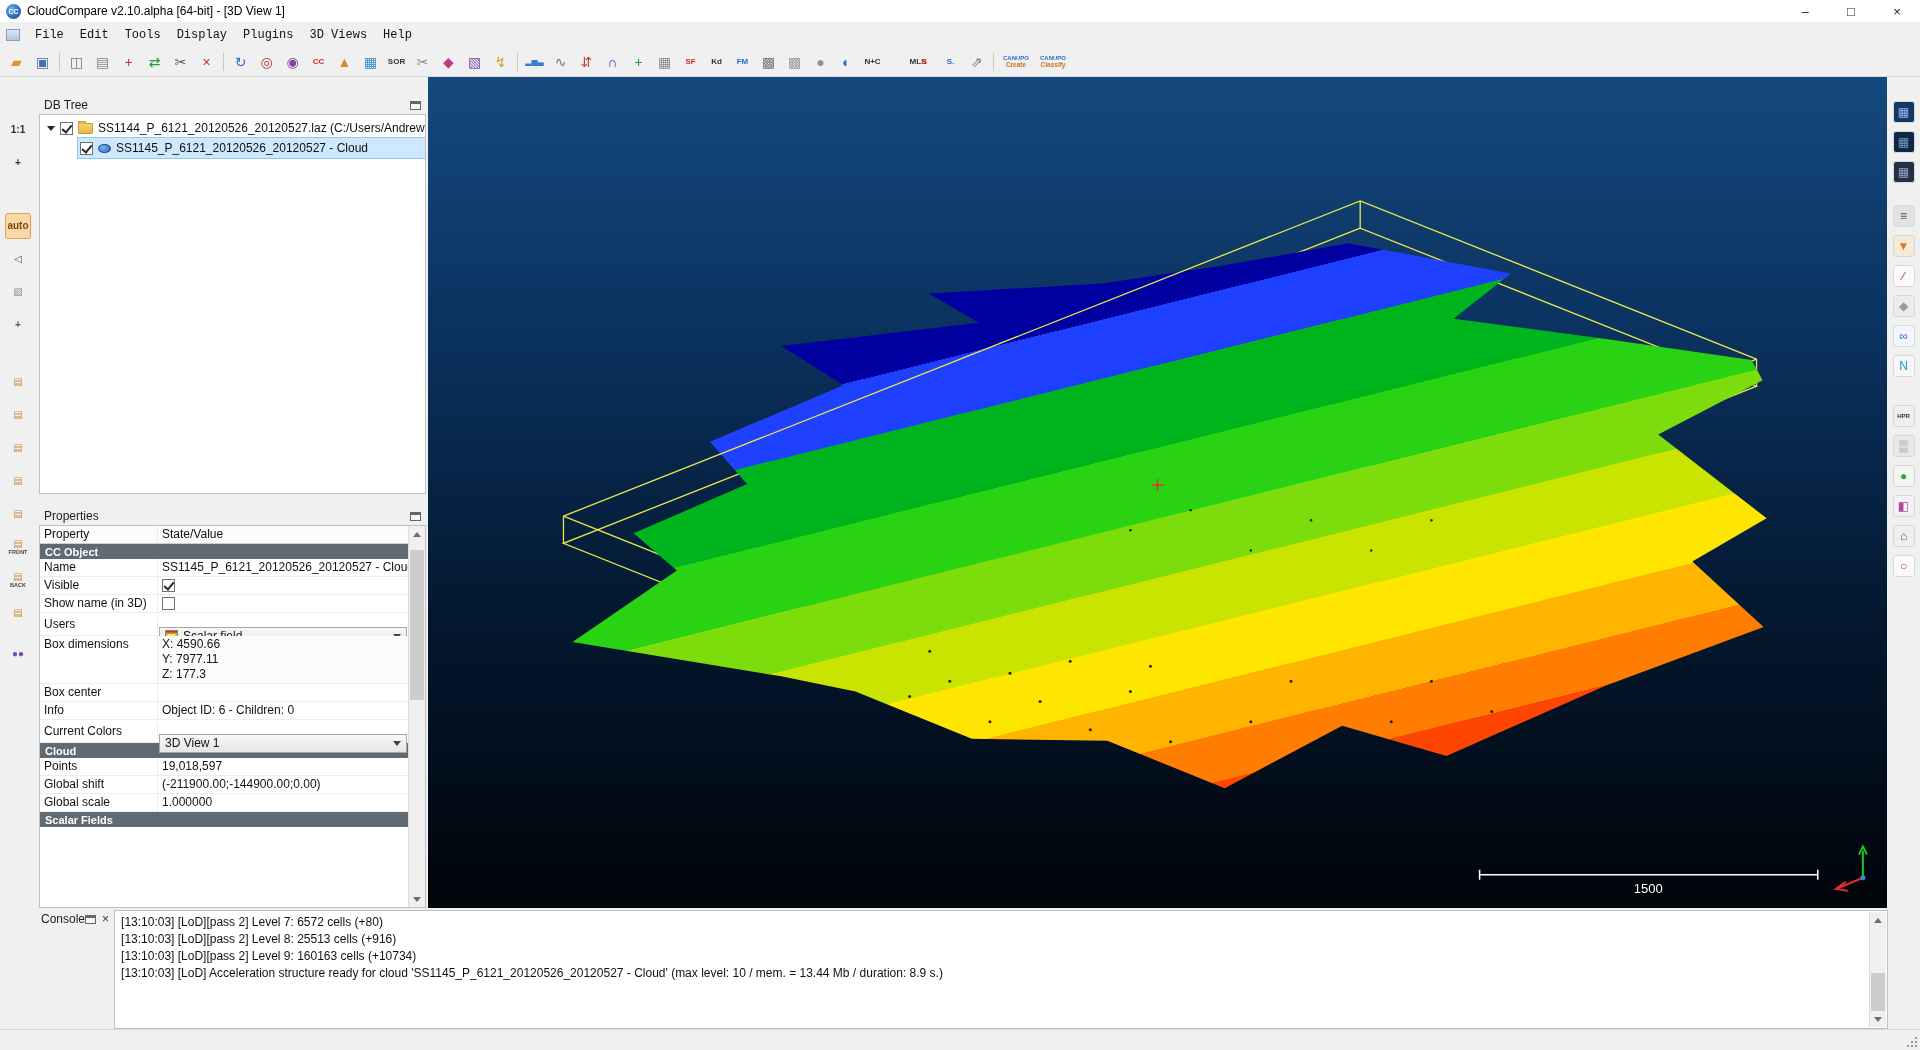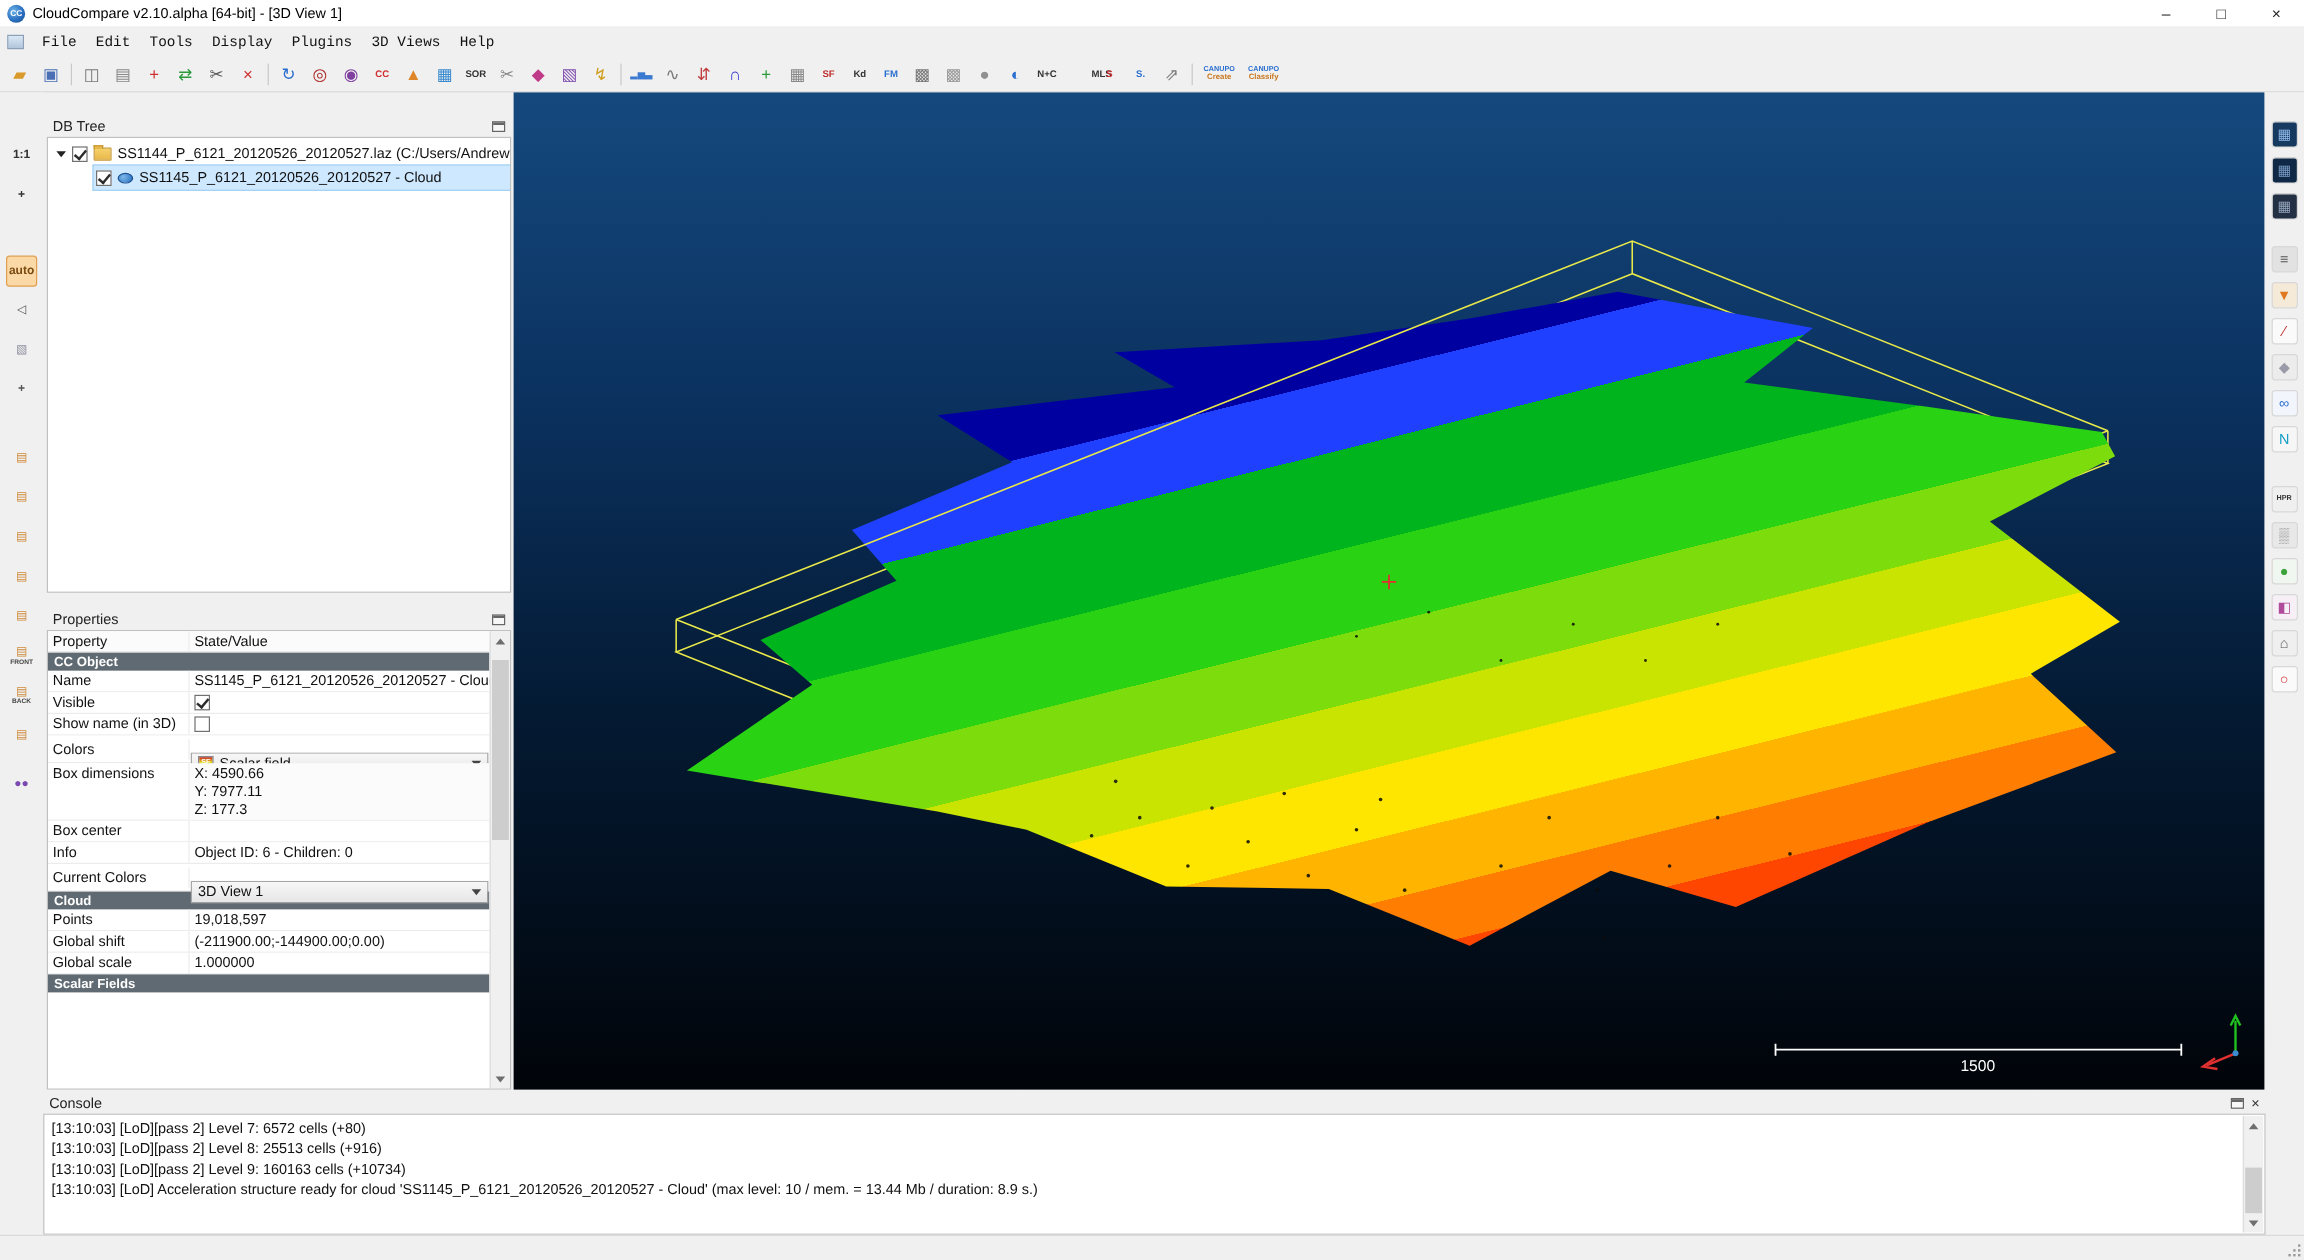--- a/index.html
+++ b/index.html
@@ -93,21 +93,21 @@
 
   
   .viewport { flex:1; position:relative; background:linear-gradient(180deg,#15497e 0%,#0b3260 30%,#041a33 62%,#010409 100%); }
   .viewport svg { position:absolute; inset:0; width:100%; height:100%; }
 
   .right-strip { width:33px; background:#f0f0f0; display:flex; flex-direction:column; align-items:center; padding-top:24px; gap:8px; flex:0 0 auto; }
   .rs-item { width:22px; height:22px; border-radius:3px; display:flex; align-items:center; justify-content:center; font-size:12px; border:1px solid #d8d8d8; flex:0 0 auto; }
   .rs-item.txt { font-size:6px; font-weight:bold; }
 
   
-  .console-panel { height:119px; margin:2px 32px 0 36px; display:flex; flex-direction:column; flex:0 0 auto; }
+  .console-panel { height:119px; margin:2px 32px 0 36px; display:flex; flex:0 0 auto; }
   .console-body { position:relative; padding:3px 24px 0 6px; }
   .console-line { line-height:17px; white-space:nowrap; }
   .console-vscroll { position:absolute; right:1px; top:1px; bottom:1px; }
 
   
   .statusbar { height:21px; background:#f0f0f0; border-top:1px solid #d9d9d9; position:relative; flex:0 0 auto; }
   .grip { position:absolute; right:3px; bottom:3px; width:14px; height:14px; }
   .grip::after { content:""; position:absolute; right:0; bottom:0; width:2px; height:2px; background:#9a9a9a;
     box-shadow:-4px 0 #9a9a9a, -8px 0 #9a9a9a, 0 -4px #9a9a9a, -4px -4px #9a9a9a, 0 -8px #9a9a9a; }
 </style>
@@ -488,21 +488,21 @@
                 <span class="checkbox checked"></span>
               </div>
           </div>
           <div class="prow">
             <div class="plabel">Show name (in 3D)</div>
             <div class="pvalue">
                 <span class="checkbox"></span>
               </div>
           </div>
           <div class="prow ctrl">
-            <div class="plabel">Colors</div>
+            <div class="plabel">Users</div>
             <div class="pvalue pv-ctrl">
               <div class="pselect">
                 <span class="sf-icon">SF</span>
                 <span>Scalar field</span>
                 <span class="caret"></span>
               </div>
             </div>
           </div>
           <div class="prow">
             <div class="plabel">Box dimensions</div>

